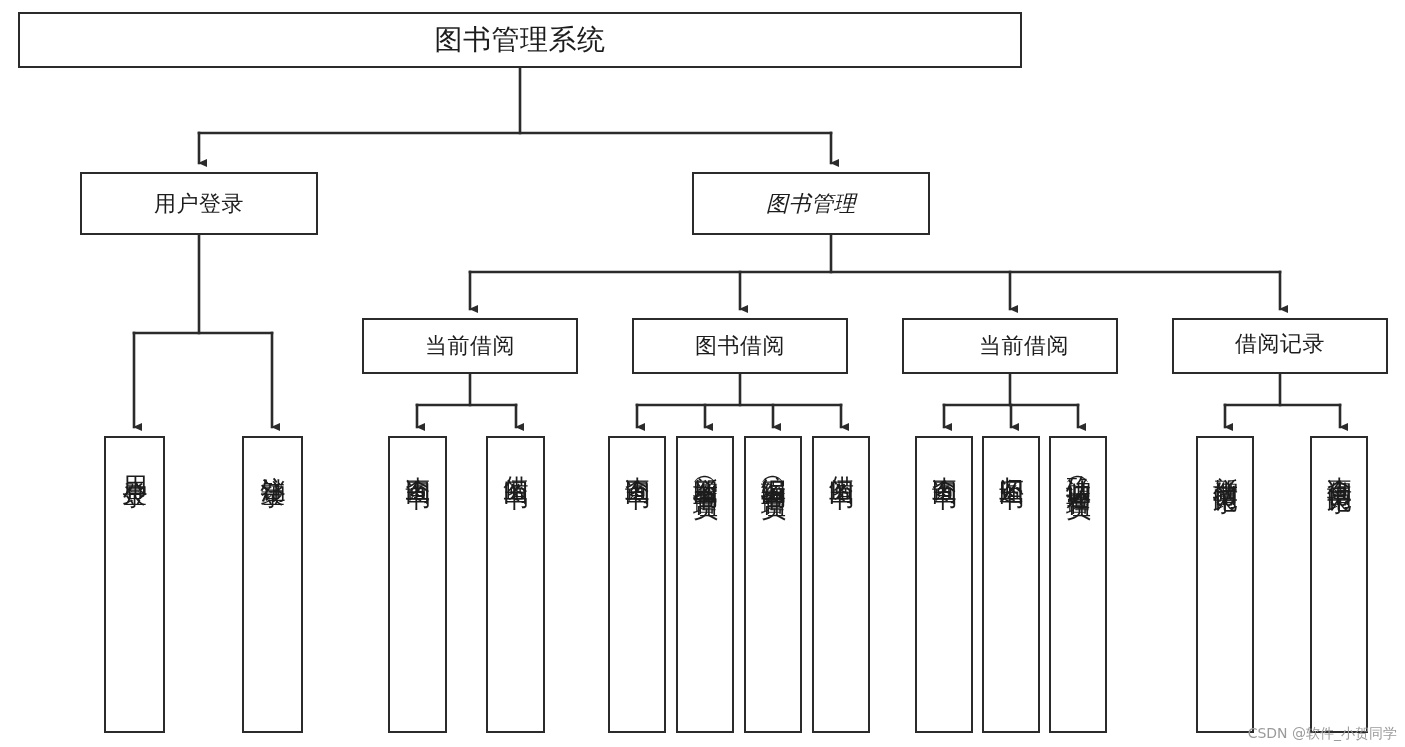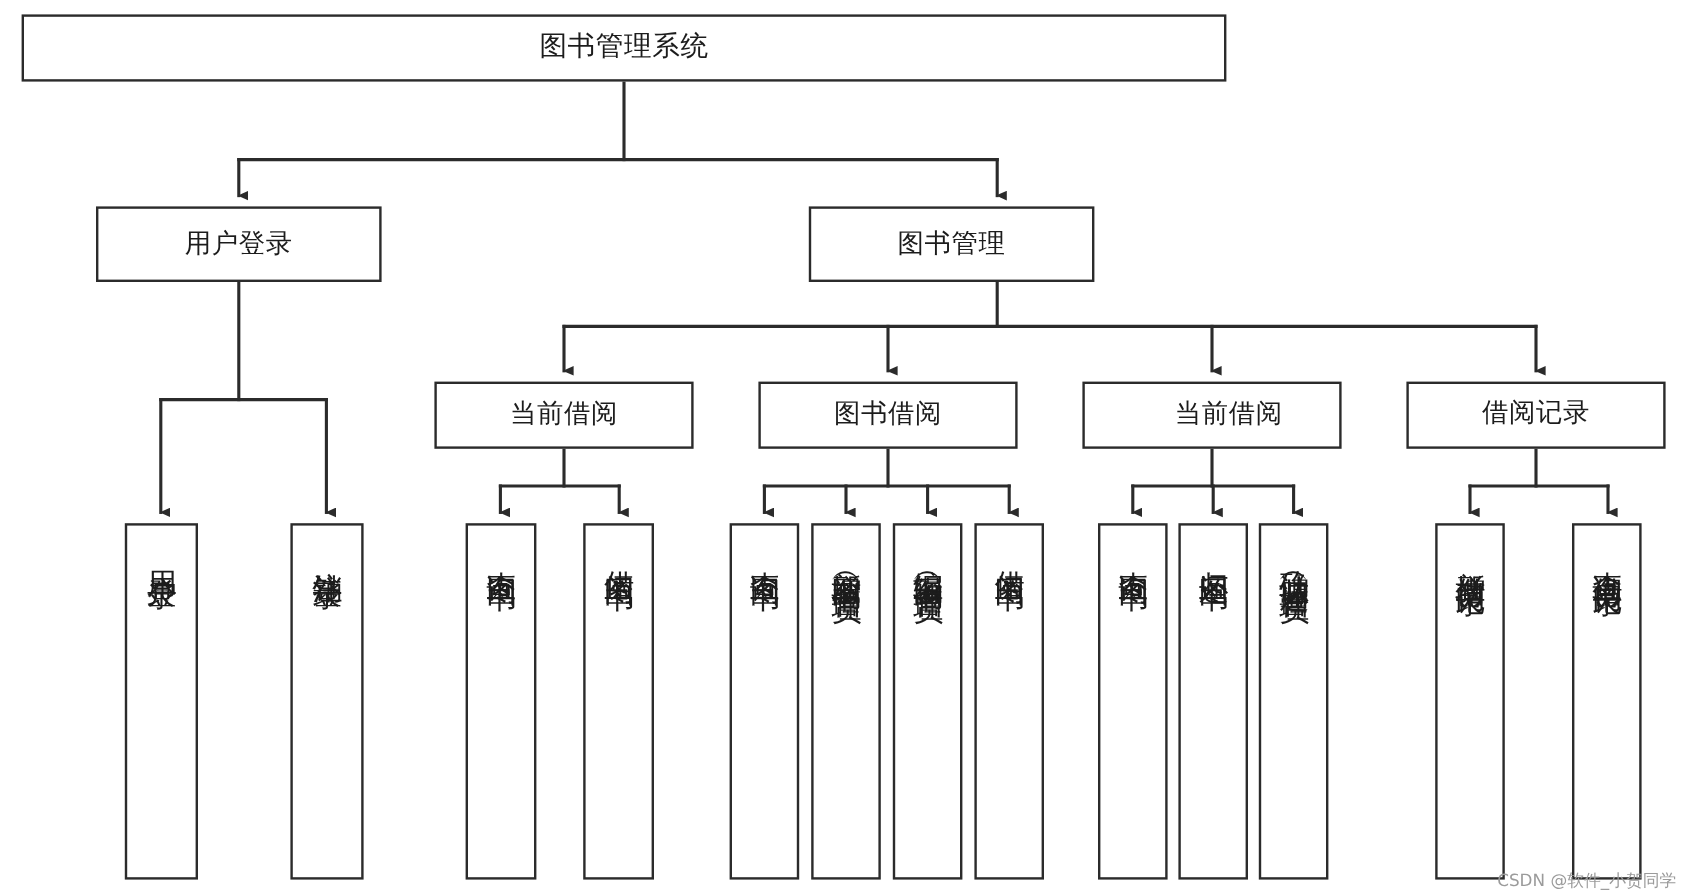--- a/index.html
+++ b/index.html
@@ -41,21 +41,21 @@
     text-align: center;
     line-height: 1.18;
     letter-spacing: 0.5px;
     white-space: nowrap;
   }
   
   .node.horiz .label {
     font-size: 22px;
   }
   .node.root .label {
-    font-size: 23px;
+    font-size: 28px;
   }
   
   .node.vert {
     align-items: flex-start;
     justify-content: center;
     padding-top: 18px;
   }
   .node.vert .label {
     writing-mode: vertical-rl;
     text-orientation: upright;
@@ -129,21 +129,21 @@
     </g>
   </svg>
 
   <div class="node horiz root" style="left:18px;top:12px;width:1004px;height:56px;">
     <span class="label">图书管理系统</span>
   </div>
 
   <div class="node horiz" style="left:80px;top:172px;width:238px;height:63px;">
     <span class="label">用户登录</span>
   </div>
-  <div class="node horiz" style="left:674px;top:172px;width:238px;height:63px;">
+  <div class="node horiz" style="left:692px;top:172px;width:238px;height:63px;font-style:italic;">
     <span class="label">图书管理</span>
   </div>
 
   <div class="node horiz" style="left:362px;top:318px;width:216px;height:56px;">
     <span class="label">当前借阅</span>
   </div>
   <div class="node horiz" style="left:632px;top:318px;width:216px;height:56px;">
     <span class="label">图书借阅</span>
   </div>
   <div class="node horiz" style="left:902px;top:318px;width:216px;height:56px;padding-left:28px;">

